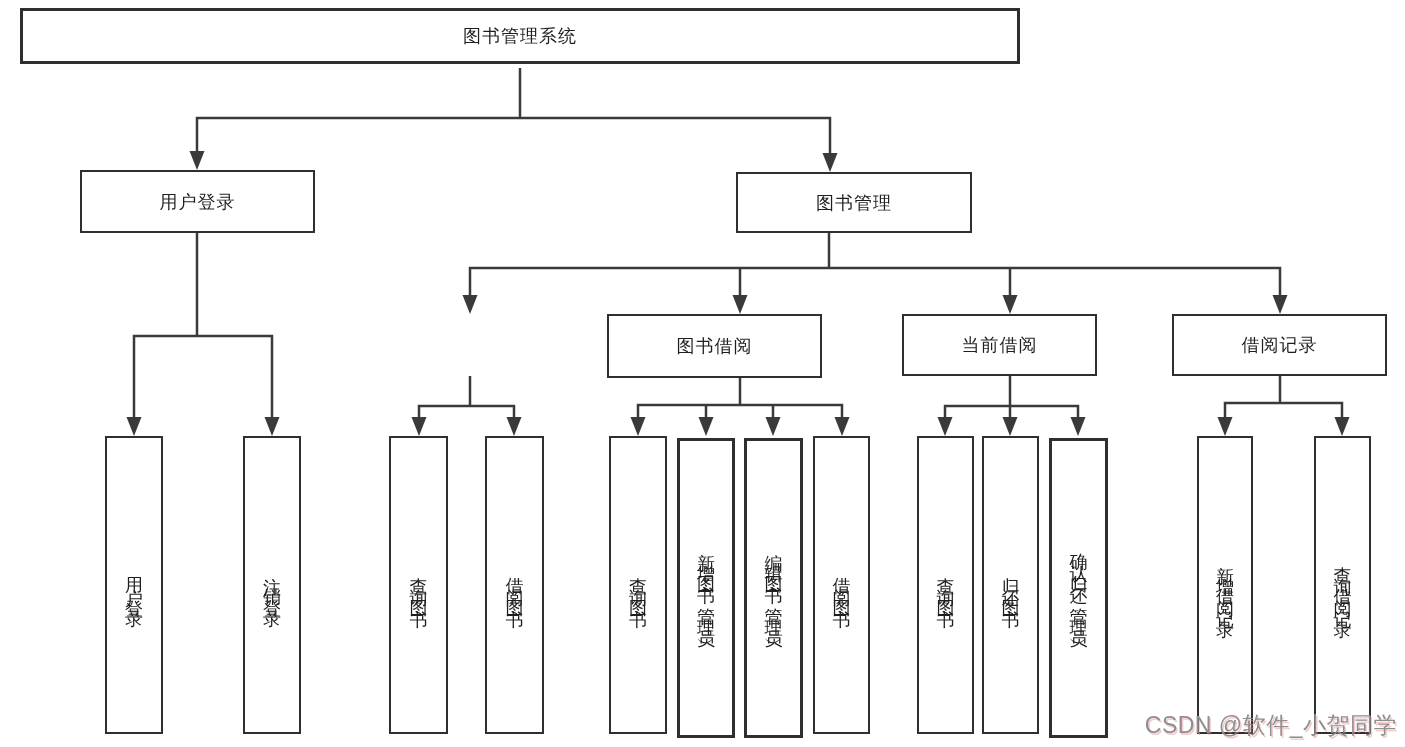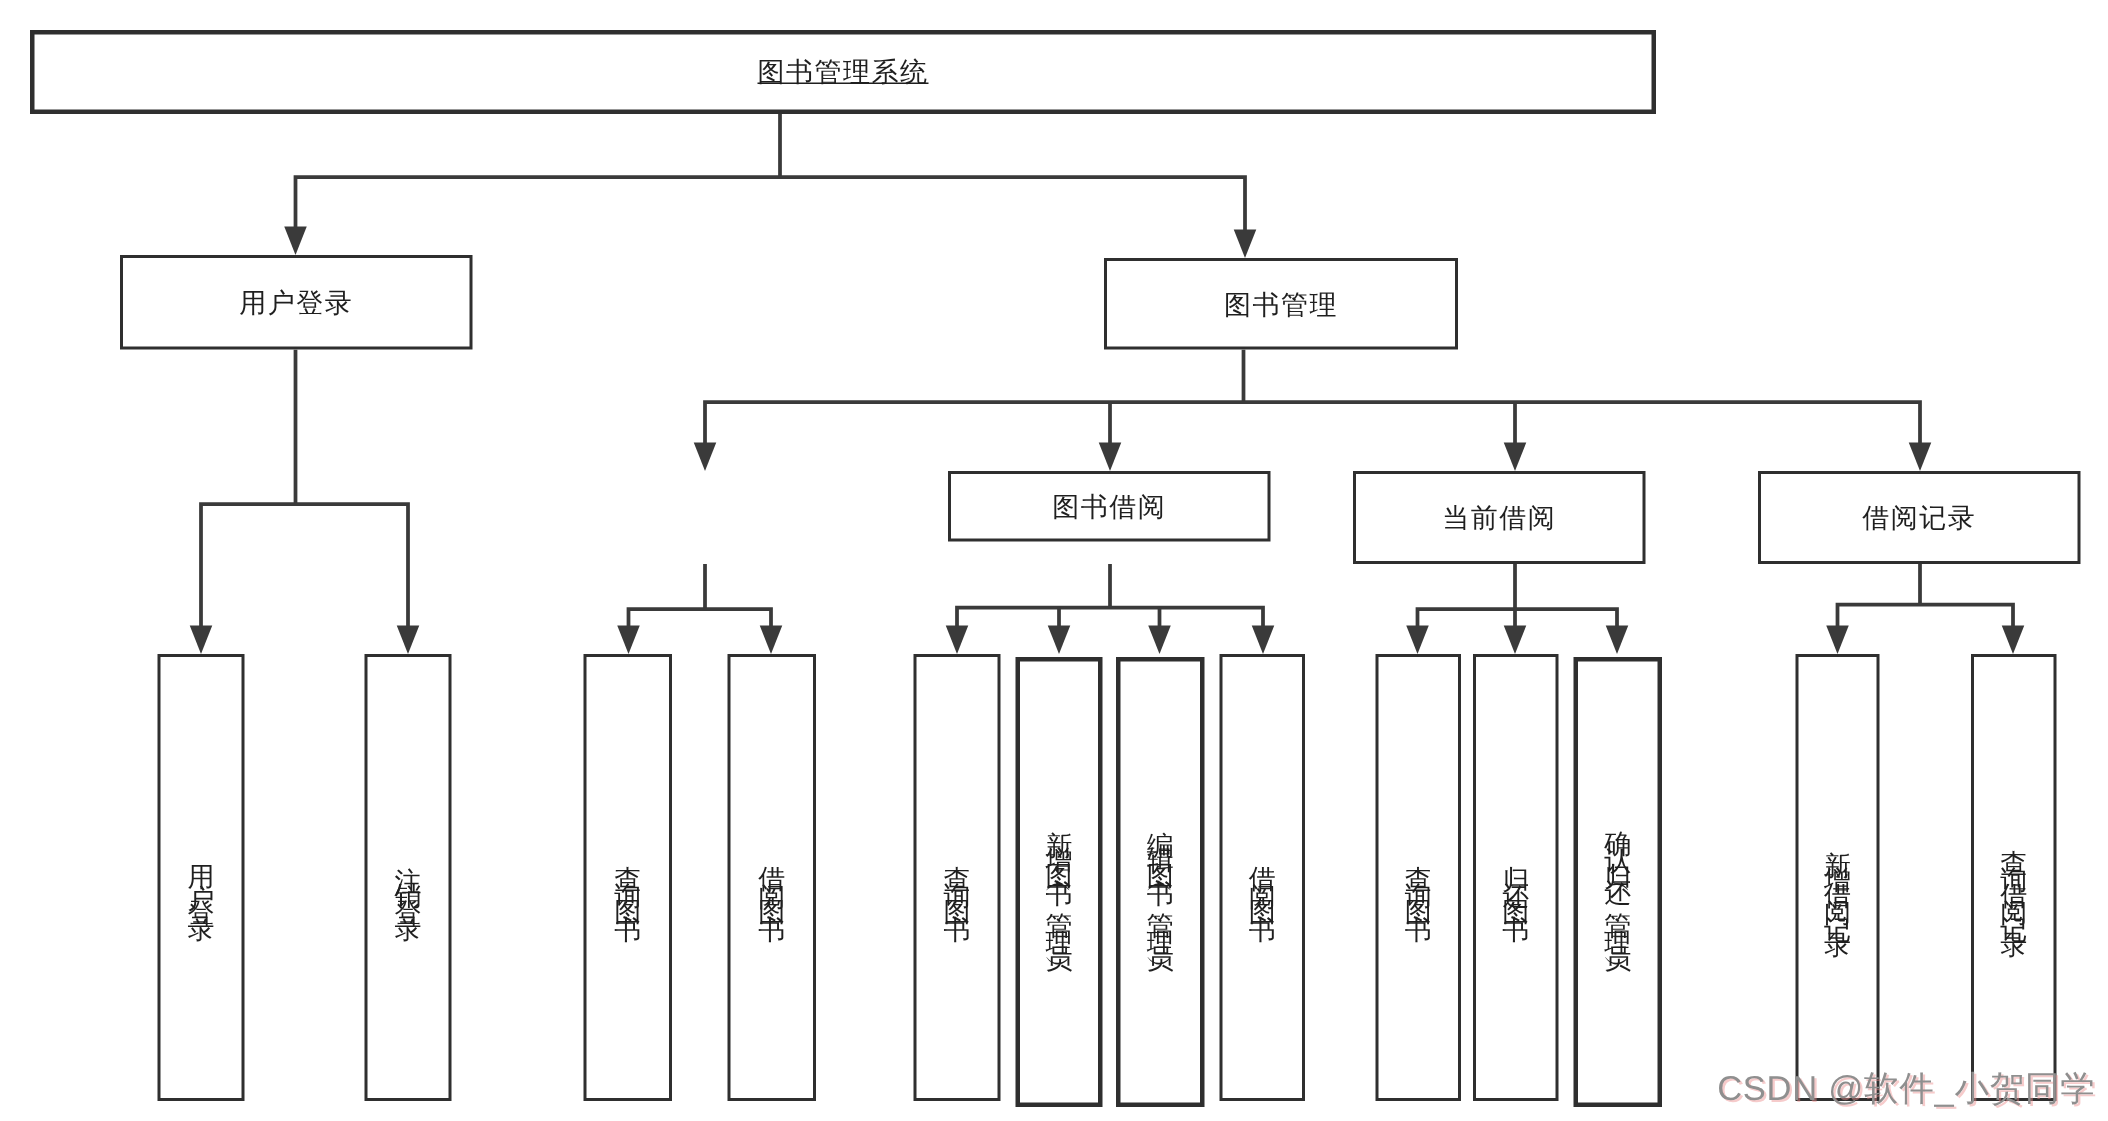--- a/index.html
+++ b/index.html
@@ -30,23 +30,22 @@
     display: flex;
     align-items: center;
     justify-content: center;
     color: #1f1f1f;
   }
   .node--h {
     font-size: 18px;
     letter-spacing: 1px;
   }
   .node--root {
-    left: 20px; top: 20px; width: 1084px; height: 56px;
+    left: 20px; top: 8px; width: 1000px; height: 56px;
     border-width: 3px;
-    text-decoration: underline;
   }
   .leaf {
     top: 436px;
     height: 298px;
   }
   .leaf--thick {
     top: 438px;
     height: 300px;
     border-width: 3.5px;
   }
@@ -130,21 +129,21 @@
     <span>图书管理系统</span>
   </div>
 
   <div class="node node--h" style="left:80px; top:170px; width:235px; height:63px;">
     <span>用户登录</span>
   </div>
   <div class="node node--h" style="left:711px; top:172px; width:236px; height:61px;margin-left:25px;">
     <span>图书管理</span>
   </div>
 
-  <div class="node node--h" style="left:632px; top:314px; width:215px; height:47px;">
+  <div class="node node--h" style="left:607px; top:314px; width:215px; height:64px;">
     <span>图书借阅</span>
   </div>
   <div class="node node--h" style="left:902px; top:314px; width:195px; height:62px;">
     <span>当前借阅</span>
   </div>
   <div class="node node--h" style="left:1172px; top:314px; width:215px; height:62px;">
     <span>借阅记录</span>
   </div>
 
   <div class="node leaf" style="left:105px; width:58px;">

